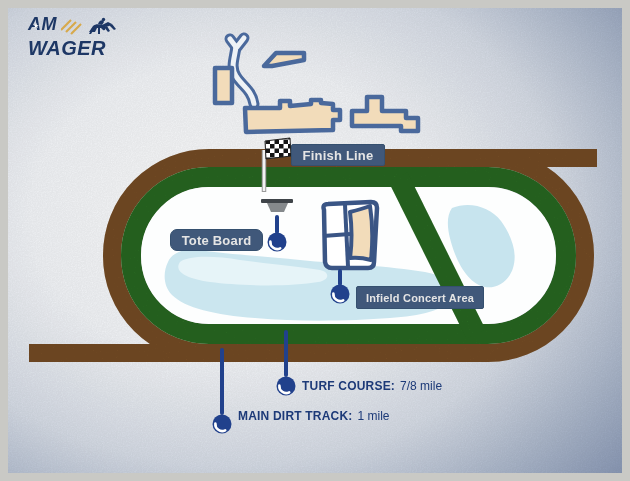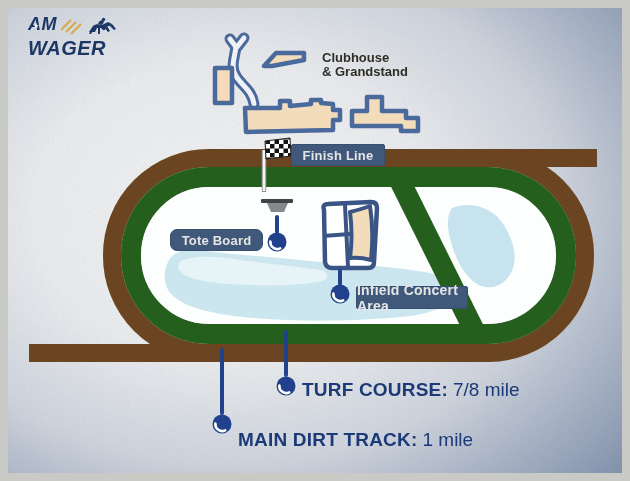--- a/index.html
+++ b/index.html
@@ -14,26 +14,26 @@
   .logo-wager{font-style:italic;font-weight:900;font-size:20px;line-height:18px;letter-spacing:.5px;}
   .logo-star{position:absolute;left:5px;top:8px;font-size:7px;color:#ffffff;font-style:normal;}
   
   .clubhouse{left:322px;top:51px;color:#2e2e27;font-size:13px;font-weight:bold;line-height:14px;}
   
   .box{display:flex;align-items:center;justify-content:center;background:#40587a;
        border:1px solid #35506f;border-radius:2px;color:#e5e5e5;font-weight:bold;
        font-size:13px;letter-spacing:.2px;box-sizing:border-box;}
   .box-finish{left:291px;top:144px;width:94px;height:22px;}
   .box-tote{left:170px;top:229px;width:93px;height:22px;border-radius:7px;}
-  .box-infield{left:356px;top:286px;width:112px;height:23px;font-size:14px;}
+  .box-infield{left:356px;top:286px;width:128px;height:23px;font-size:11px;}
   
-  .note{color:#1d3a78;font-size:19px;white-space:nowrap;}
+  .note{color:#1d3a78;font-size:12px;white-space:nowrap;}
   .note b{font-weight:bold;margin-right:5px;letter-spacing:.2px;}
   .note-turf{left:302px;top:379px;}
-  .note-dirt{left:238px;top:429px;}
+  .note-dirt{left:238px;top:409px;}
 </style>
 </head>
 <body>
 
 <div class="stage">
 
   <svg class="canvas" width="630" height="481" viewBox="0 0 630 481">
     <defs>
       <radialGradient id="bgGrad" cx="0.36" cy="0.44" r="0.85">
         <stop offset="0" stop-color="#ffffff"></stop>
@@ -174,24 +174,20 @@
           <path d="M43,12 L47,17 L49,16 L46,11 Z"></path>
             <path d="M48,10 L53,15 L55,14 L51,9 Z"></path>
           <path d="M37,9 C38,5 42,4 43,7 L41,10 Z"></path>
             <circle cx="42.5" cy="4.5" r="1.7"></circle>
         </g>
       </svg>
     </div>
     <div class="logo-wager">WAGER</div>
   </div>
 
-  <div class="ovl clubhouse">
-    <div>Clubhouse</div>
-    <div>&amp; Grandstand</div>
-  </div>
 
   <div class="ovl box box-finish">Finish Line</div>
   <div class="ovl box box-tote">Tote Board</div>
   <div class="ovl box box-infield">Infield Concert Area</div>
 
   <div class="ovl note note-turf">
     <b>TURF COURSE:</b><span>7/8 mile</span>
   </div>
   <div class="ovl note note-dirt">
     <b>MAIN DIRT TRACK:</b><span>1 mile</span>

